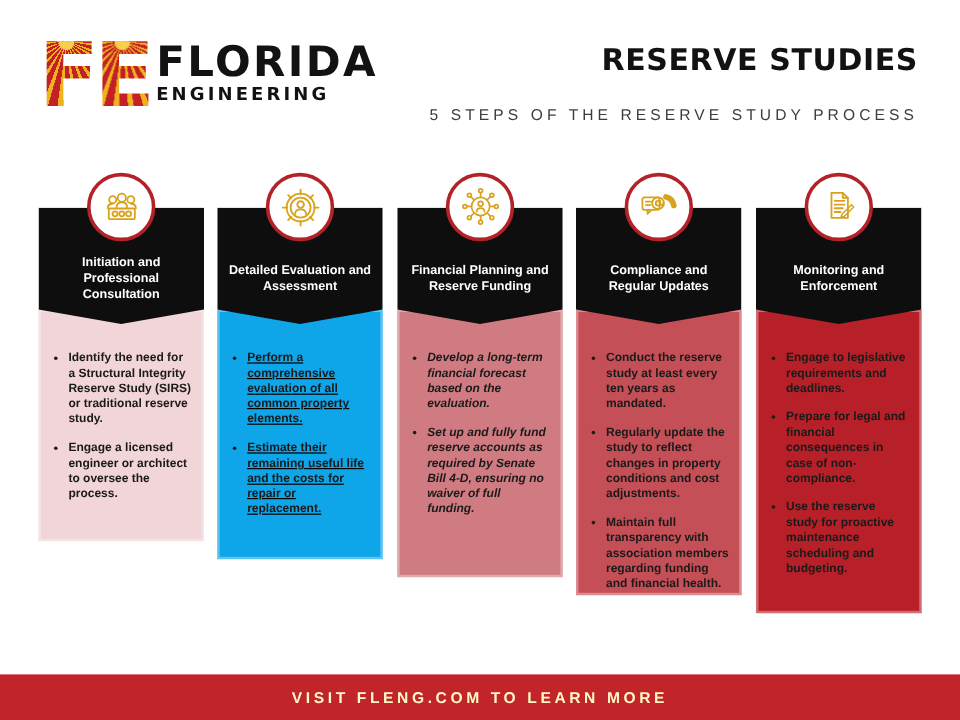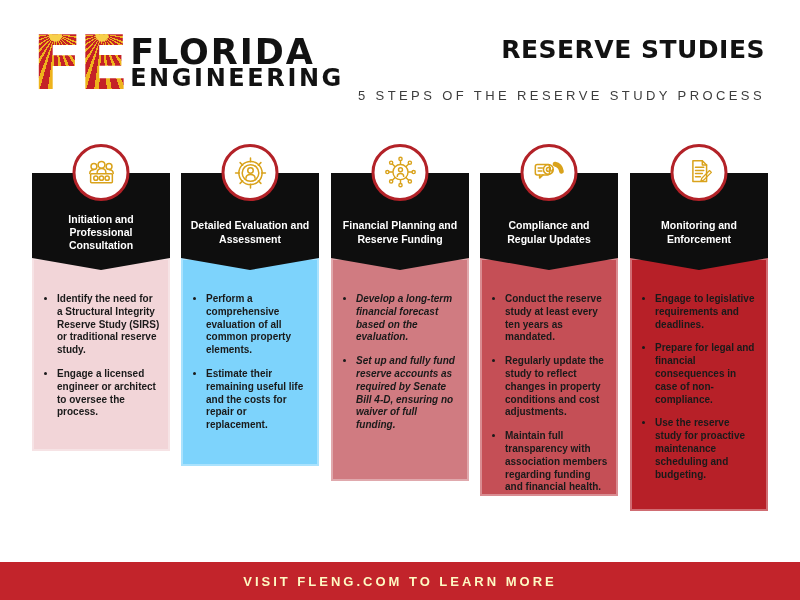--- a/index.html
+++ b/index.html
@@ -33,21 +33,21 @@
       color:transparent;
     }
   }
   .brand-text{padding-top:2px;}
   .brand-line1{
     font-family:"DejaVu Sans",sans-serif;font-weight:bold;
     font-size:35px;line-height:32px;letter-spacing:2px;color:#121212;
   }
   .brand-line2{
     font-family:"DejaVu Sans",sans-serif;font-weight:bold;
-    font-size:24px;line-height:21px;letter-spacing:2.6px;color:#121212;
+    font-size:15px;line-height:21px;letter-spacing:2.6px;color:#121212;
   }
   .titleblock{position:absolute;right:35px;top:36px;text-align:right;}
   .page-title{
     margin:0;font-family:"DejaVu Sans",sans-serif;font-weight:bold;
     font-size:25px;line-height:28px;color:#121212;letter-spacing:0.5px;
   }
   .page-subtitle{
     margin-top:24px;font-size:13px;letter-spacing:3.4px;color:#3d3d3d;font-weight:normal;
   }
 
@@ -162,21 +162,21 @@
         <line x1="29" y1="7" x2="26.3" y2="9.7"></line>
         <line x1="7" y1="29" x2="9.7" y2="26.3"></line>
         <line x1="29" y1="29" x2="26.3" y2="26.3"></line>
         <circle cx="18" cy="15.3" r="2.9"></circle>
         <path d="M13.2 23.6c0-2.7 2.1-4.1 4.8-4.1s4.8 1.4 4.8 4.1"></path>
       </svg>
     </div>
     <div class="head">
       <div class="head-label">Detailed Evaluation and Assessment</div>
     </div>
-    <div class="body" style="background: #7dd3fc;">
+    <div class="body" style="background: #0ea5e9; text-decoration: underline;">
       <ul>
         <li>Perform a comprehensive evaluation of all common property elements.</li>
         <li>Estimate their remaining useful life and the costs for repair or replacement.</li>
       </ul>
     </div>
   </section>
 
   <section class="step step-2">
     <div class="circle">
       <svg class="icon" width="34" height="34" viewBox="0 0 36 36" fill="none" stroke="currentColor" stroke-width="1.5" stroke-linecap="round" stroke-linejoin="round">

